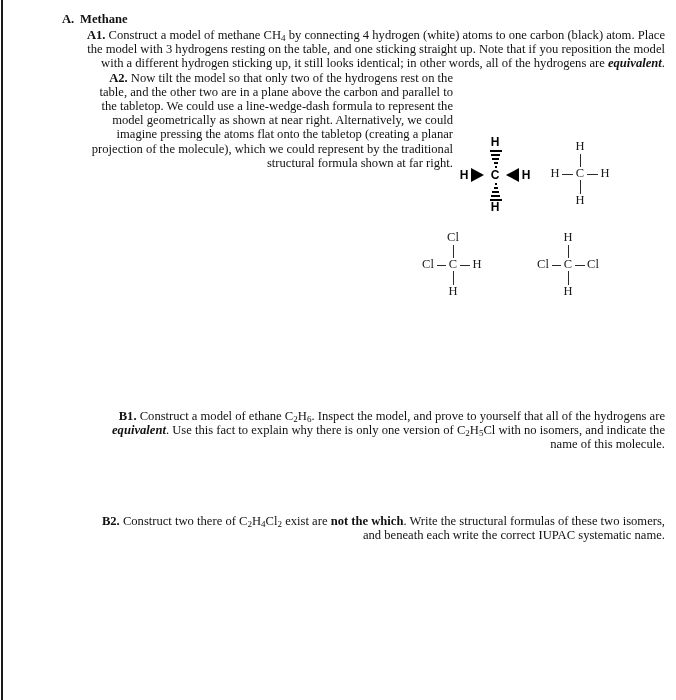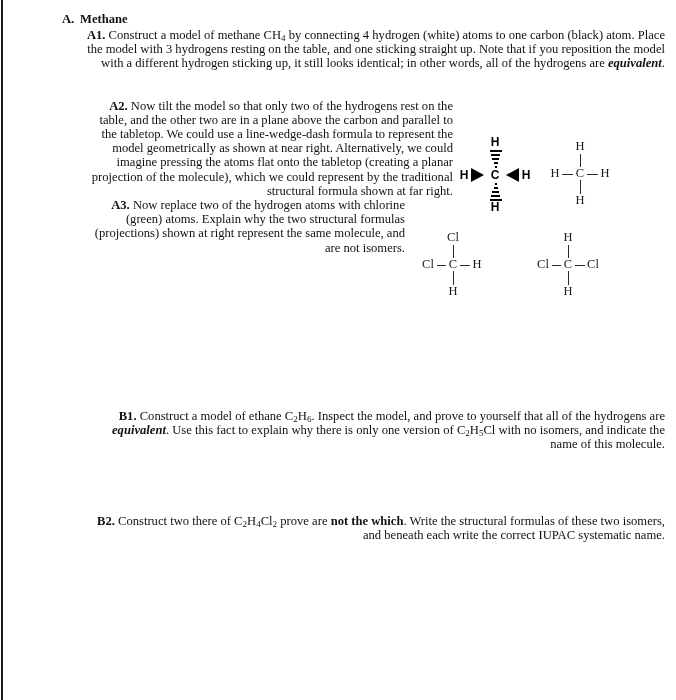--- a/index.html
+++ b/index.html
@@ -74,21 +74,21 @@
     font-weight: bold;
     font-style: italic;
   }
   sub {
     font-size: 0.72em;
     vertical-align: -0.22em;
     line-height: 0;
   }
 
   
-  #item-A2 { width: 368px; margin-top: 28px; }
+  #item-A2 { width: 368px; }
   #item-A3 { width: 320px; }
   #item-B1 { width: 580px; margin-top: 36px; }
   #item-B2 { width: 580px; }
   #item-B3 { width: 580px; }
 
   #item-A1 { width: 580px; }
 
   
   #item-B2 { margin-top: 62px; }
   #item-B3 { margin-top: 94px; }
@@ -237,23 +237,20 @@
 
     <div class="items">
       <div class="item" id="item-A1">
         <span class="lbl">A1.</span><span class="body"><span> Construct a model of methane CH</span><sub>4</sub><span> by connecting 4 hydrogen (white) atoms to one carbon (black) atom. Place the model with 3 hydrogens resting on the table, and one sticking straight up. Note that if you reposition the model with a different hydrogen sticking up, it still looks identical; in other words, all of the hydrogens are </span><i class="eq">equivalent</i><span>.</span></span>
       </div>
 
       <div class="item" id="item-A2">
         <span class="lbl">A2.</span><span class="body"><span> Now tilt the model so that only two of the hydrogens rest on the table, and the other two are in a plane above the carbon and parallel to the tabletop. We could use a line-wedge-dash formula to represent the model geometrically as shown at near right. Alternatively, we could imagine pressing the atoms flat onto the tabletop (creating a planar projection of the molecule), which we could represent by the traditional structural formula shown at far right.</span></span>
       </div>
 
-      <div class="item" id="item-A3">
-        <span class="lbl">A3.</span><span class="body"><span> Now replace two of the hydrogen atoms with chlorine (green) atoms. Explain why the two structural formulas (projections) shown at right represent the same molecule, and are not isomers.</span></span>
-      </div>
     </div>
   </div>
 
   <div class="figure" id="fig-wedge-dash">
     <div class="atom h-top">H</div>
     <div class="hash-up">
       <span></span>
         <span></span>
         <span></span>
         <span></span>
@@ -311,19 +308,19 @@
   </div>
 
   <div class="section" id="section-B">
 
     <div class="items">
       <div class="item" id="item-B1">
         <span class="lbl">B1.</span><span class="body"><span> Construct a model of ethane C</span><sub>2</sub><span>H</span><sub>6</sub><span>. Inspect the model, and prove to yourself that all of the hydrogens are </span><i class="eq">equivalent</i><span>. Use this fact to explain why there is only one version of C</span><sub>2</sub><span>H</span><sub>5</sub><span>Cl with no isomers, and indicate the name of this molecule.</span></span>
       </div>
 
       <div class="item" id="item-B2">
-        <span class="lbl">B2.</span><span class="body"><span> Construct two there of C</span><sub>2</sub><span>H</span><sub>4</sub><span>Cl</span><sub>2</sub><span> prove are </span><b>not the which</b><span>. Write the structural formulas of these two isomers, and beneath each write the correct IUPAC systematic name.</span></span>
+        <span class="lbl">B2.</span><span class="body"><span> Construct two there of C</span><sub>2</sub><span>H</span><sub>4</sub><span>Cl</span><sub>2</sub><span> exist are </span><b>not the which</b><span>. Write the structural formulas of these two isomers, and beneath each write the correct IUPAC systematic name.</span></span>
       </div>
 
     </div>
   </div>
 
 </div>
 
 </body></html>

